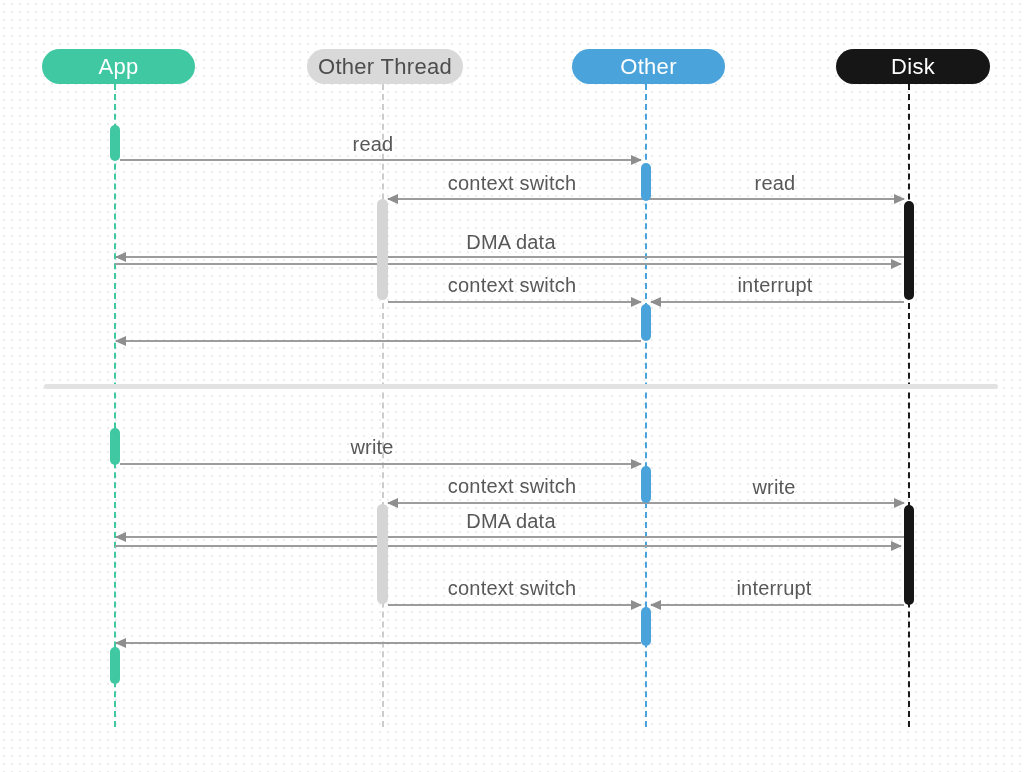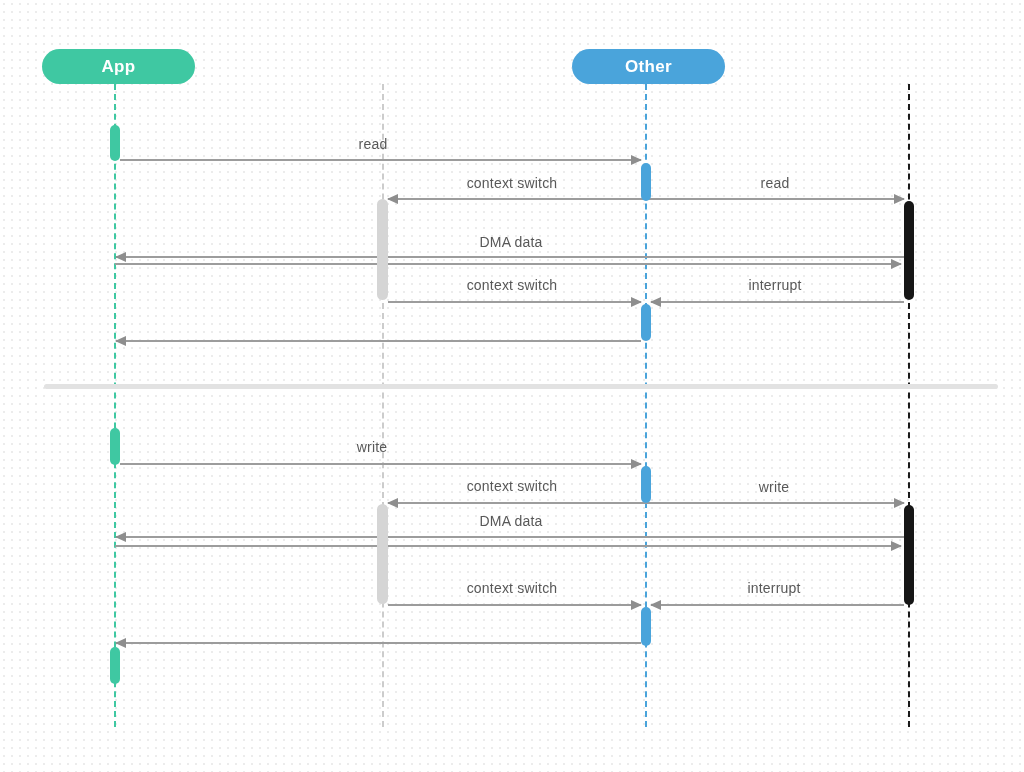--- a/index.html
+++ b/index.html
@@ -33,21 +33,21 @@
     width: 0; height: 0;
     border-top: 5px solid transparent;
     border-bottom: 5px solid transparent;
     z-index: 3;
   }
   .arrowhead.right { border-left: 11px solid #8e8e8e; }
   .arrowhead.left  { border-right: 11px solid #8e8e8e; }
   .msg-label {
     position: absolute;
     transform: translate(-50%, -50%);
-    font-size: 14px;
+    font-size: 20px;
     color: #585858;
     letter-spacing: 0.2px;
     white-space: nowrap;
     z-index: 4;
   }
   .activation {
     position: absolute;
     border-radius: 6px;
     z-index: 5;
   }
@@ -55,22 +55,22 @@
     position: absolute;
     border-radius: 3px;
     z-index: 6;
   }
   .actor-pill {
     position: absolute;
     display: flex;
     align-items: center;
     justify-content: center;
     border-radius: 18px;
-    font-size: 17px;
-    font-weight: bold;
+    font-size: 22px;
+    font-weight: normal;
     letter-spacing: 0.3px;
     z-index: 7;
   }
 </style>
 </head>
 <body>
 
 <div id="canvas">
     <div class="lifeline" style="left: 114px; top: 84px; height: 643px; border-left-color: rgb(63, 200, 162);"></div>
     <div class="lifeline" style="left: 382px; top: 84px; height: 643px; border-left-color: rgb(204, 204, 204);"></div>
@@ -126,14 +126,16 @@
     <div class="activation" style="left: 904px; top: 201px; width: 10px; height: 99px; background: rgb(22, 22, 22);"></div>
     <div class="activation" style="left: 641px; top: 304px; width: 10px; height: 37px; background: rgb(74, 164, 219);"></div>
     <div class="activation" style="left: 110px; top: 428px; width: 10px; height: 37px; background: rgb(63, 200, 162);"></div>
     <div class="activation" style="left: 641px; top: 466px; width: 10px; height: 37px; background: rgb(74, 164, 219);"></div>
     <div class="activation" style="left: 377px; top: 504px; width: 11px; height: 100px; background: rgb(213, 213, 213);"></div>
     <div class="activation" style="left: 904px; top: 505px; width: 10px; height: 100px; background: rgb(22, 22, 22);"></div>
     <div class="activation" style="left: 641px; top: 607px; width: 10px; height: 39px; background: rgb(74, 164, 219);"></div>
     <div class="activation" style="left: 110px; top: 647px; width: 10px; height: 37px; background: rgb(63, 200, 162);"></div>
     <div class="divider" style="left: 44px; top: 384px; width: 954px; height: 5px; background: rgb(226, 226, 226);"></div>
     <div class="actor-pill" style="left: 42px; top: 49px; width: 153px; height: 35px; background: rgb(63, 200, 162); color: rgb(255, 255, 255);">App</div>
+    <div class="actor-pill" style="left: 307px; top: 49px; width: 156px; height: 35px; background: rgb(217, 217, 217); color: rgb(77, 77, 77);">Other Thread</div>
     <div class="actor-pill" style="left: 572px; top: 49px; width: 153px; height: 35px; background: rgb(74, 164, 219); color: rgb(255, 255, 255);">Other</div>
+    <div class="actor-pill" style="left: 836px; top: 49px; width: 154px; height: 35px; background: rgb(22, 22, 22); color: rgb(255, 255, 255);">Disk</div>
   </div>
 
 </body></html>

